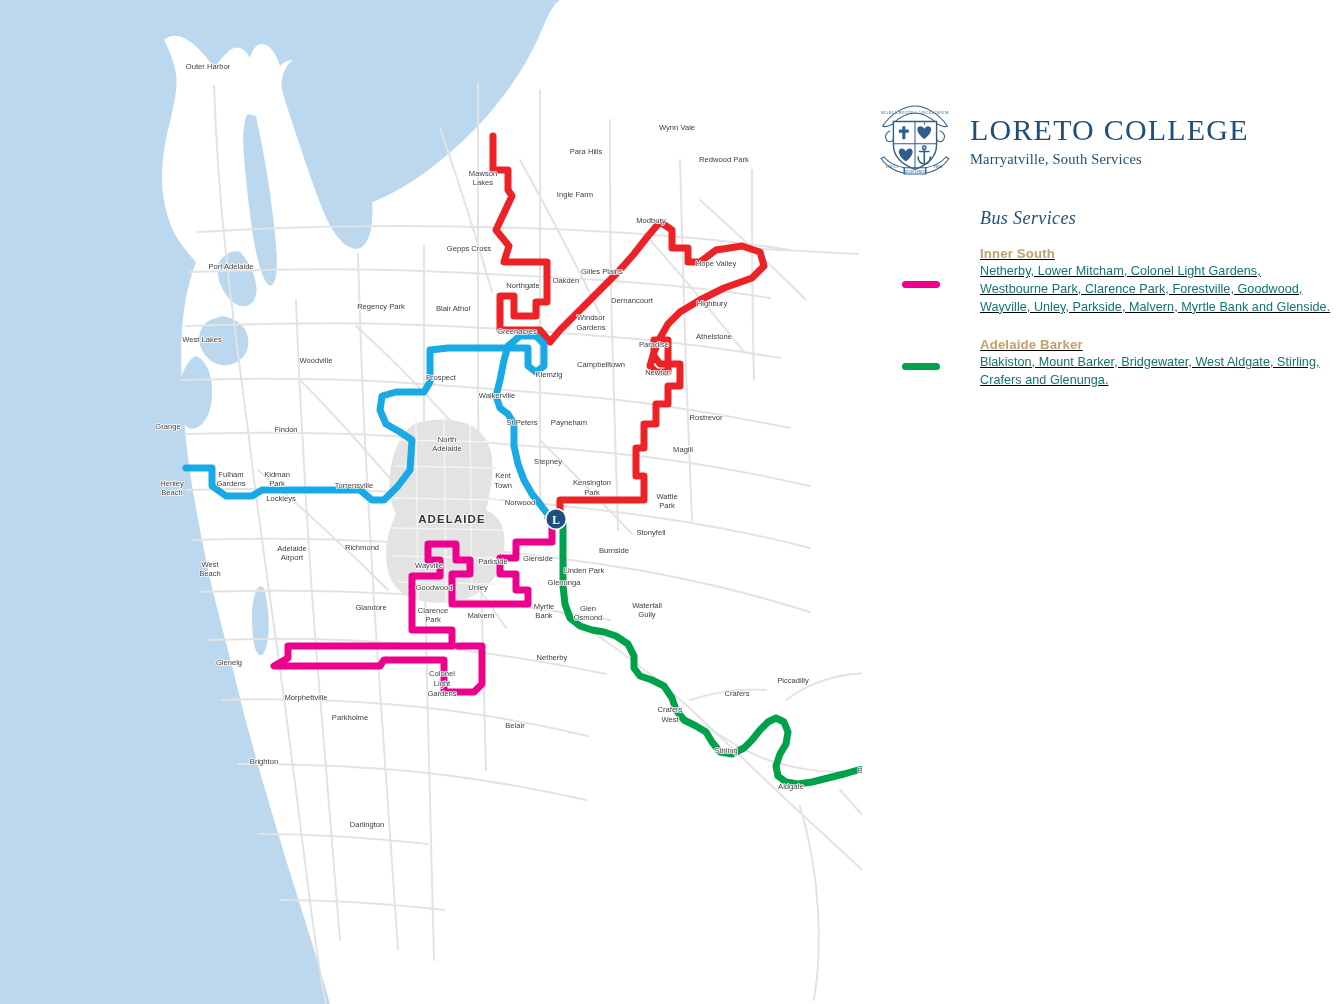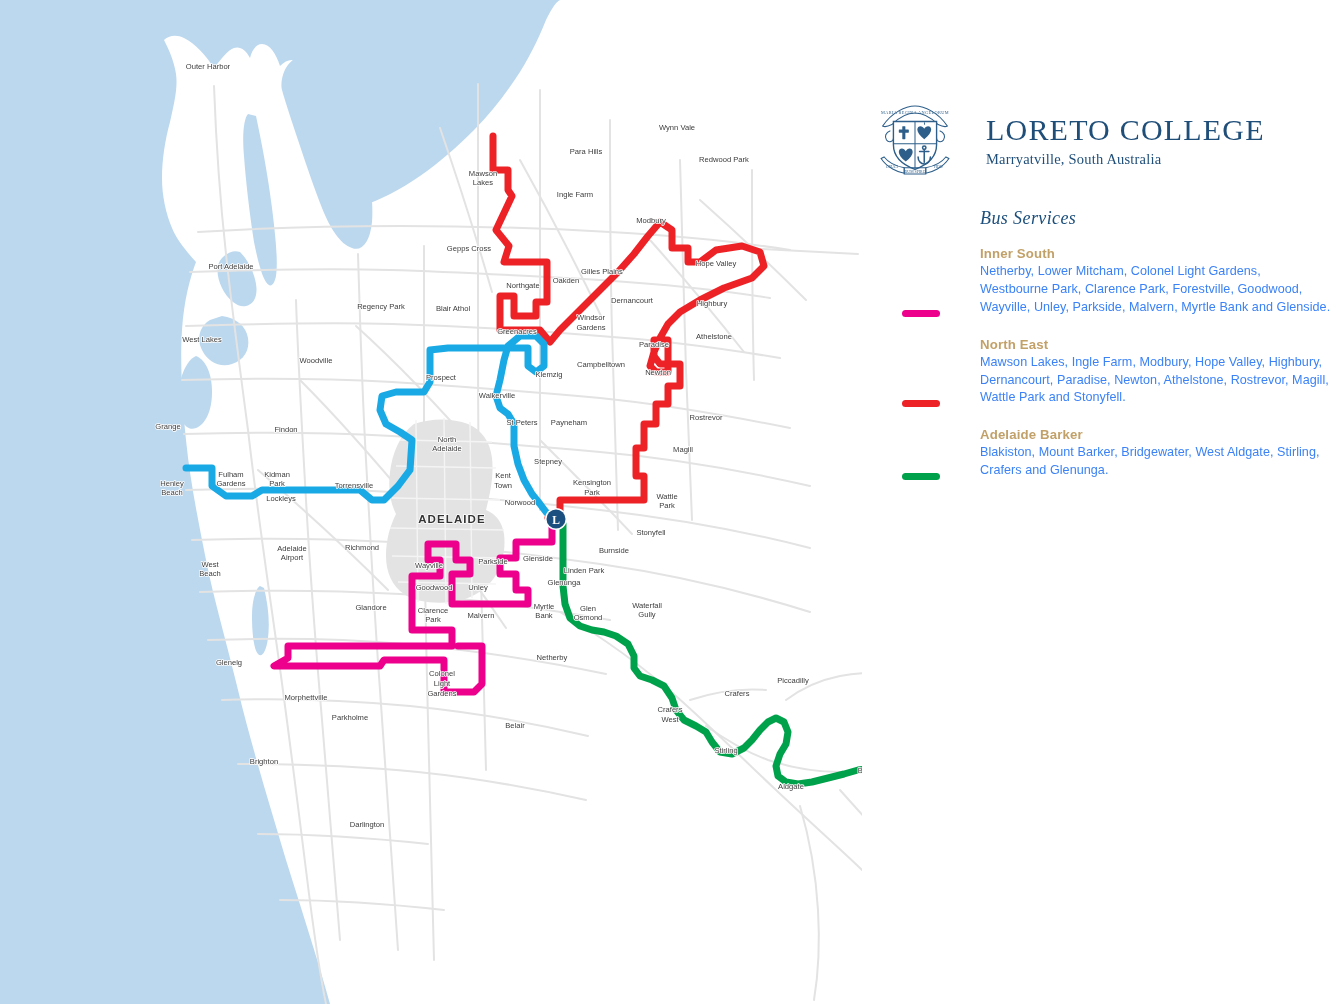--- a/index.html
+++ b/index.html
@@ -47,21 +47,21 @@
     position: absolute;
     left: 862px; top: 0;
     width: 474px; height: 1004px;
     background: #ffffff;
   }
   #brand {
     position: absolute;
     left: 14px; top: 103px;
     display: flex;
     align-items: center;
-    gap: 32px;
+    gap: 16px;
   }
   #crest { width: 78px; height: 74px; flex: 0 0 auto; }
   #brand-text { padding-top: 2px; }
   #college-name {
     font-family: "Liberation Serif", serif;
     font-size: 30px;
     letter-spacing: 1.2px;
     color: #1f4e79;
     line-height: 1.05;
     white-space: nowrap;
@@ -83,22 +83,23 @@
     letter-spacing: 0.4px;
   }
   #legend {
     position: absolute;
     left: 40px; top: 246px;
     width: 430px;
   }
   .legend-row {
     position: relative;
     display: flex;
-    align-items: flex-end;
+    align-items: center;
     margin-bottom: 20px;
+    text-decoration: underline;
   }
   .swatch-cell {
     width: 78px;
     flex: 0 0 78px;
     padding-top: 6px;
   }
   .swatch {
     display: block;
     width: 38px; height: 7px;
     border-radius: 4px;
@@ -107,21 +108,21 @@
   .legend-heading {
     font-size: 13.2px;
     font-weight: 700;
     color: #c2a169;
     letter-spacing: 0.15px;
     margin-bottom: 2px;
   }
   .legend-body {
     font-size: 12.6px;
     line-height: 1.42;
-    color: #3b82f6;
+    color: #0f766e;
     letter-spacing: 0.05px;
   }
 </style>
 </head>
 <body>
 
 <div id="page">
 
   <div id="map-panel">
     <svg id="map-svg" viewBox="0 0 862 1004" xmlns="http://www.w3.org/2000/svg">
@@ -477,47 +478,38 @@
         <path d="M 6,72 C 14,84 28,90 36,91 L 36,84 C 26,82 16,78 10,70 Z" fill="none" stroke="#2d5f8a" stroke-width="1.3"></path>
         <path d="M 94,72 C 86,84 72,90 64,91 L 64,84 C 74,82 84,78 90,70 Z" fill="none" stroke="#2d5f8a" stroke-width="1.3"></path>
         <path d="M 36,84 L 64,84 L 64,92 L 36,92 Z" fill="none" stroke="#2d5f8a" stroke-width="1.3"></path>
         <text x="20" y="84" text-anchor="middle" font-family="Liberation Serif, serif" font-size="5" fill="#2d5f8a">CRUCI</text>
         <text x="50" y="90.5" text-anchor="middle" font-family="Liberation Serif, serif" font-size="5" fill="#2d5f8a">DUM SPIRO</text>
         <text x="80" y="84" text-anchor="middle" font-family="Liberation Serif, serif" font-size="5" fill="#2d5f8a">FIDO</text>
       </svg>
 
       <div id="brand-text">
         <div id="college-name">LORETO COLLEGE</div>
-        <div id="college-sub">Marryatville, South Australia</div>
+        <div id="college-sub">Marryatville, South Services</div>
       </div>
     </div>
 
     <div id="legend-title">Bus Services</div>
 
     <div id="legend">
 
       <div class="legend-row">
         <div class="swatch-cell">
           <span class="swatch" style="background:#EC008C"></span>
         </div>
         <div class="legend-text">
           <div class="legend-heading">Inner South</div>
           <div class="legend-body">Netherby, Lower Mitcham, Colonel Light Gardens, Westbourne Park, Clarence Park, Forestville, Goodwood, Wayville, Unley, Parkside, Malvern, Myrtle Bank and Glenside.</div>
         </div>
       </div>
 
-      <div class="legend-row">
-        <div class="swatch-cell">
-          <span class="swatch" style="background:#EC2227"></span>
-        </div>
-        <div class="legend-text">
-          <div class="legend-heading">North East</div>
-          <div class="legend-body">Mawson Lakes, Ingle Farm, Modbury, Hope Valley, Highbury, Dernancourt, Paradise, Newton, Athelstone, Rostrevor, Magill, Wattle Park and Stonyfell.</div>
-        </div>
-      </div>
 
 
       <div class="legend-row">
         <div class="swatch-cell">
           <span class="swatch" style="background:#00A14B"></span>
         </div>
         <div class="legend-text">
           <div class="legend-heading">Adelaide Barker</div>
           <div class="legend-body">Blakiston, Mount Barker, Bridgewater, West Aldgate, Stirling, Crafers and Glenunga.</div>
         </div>

